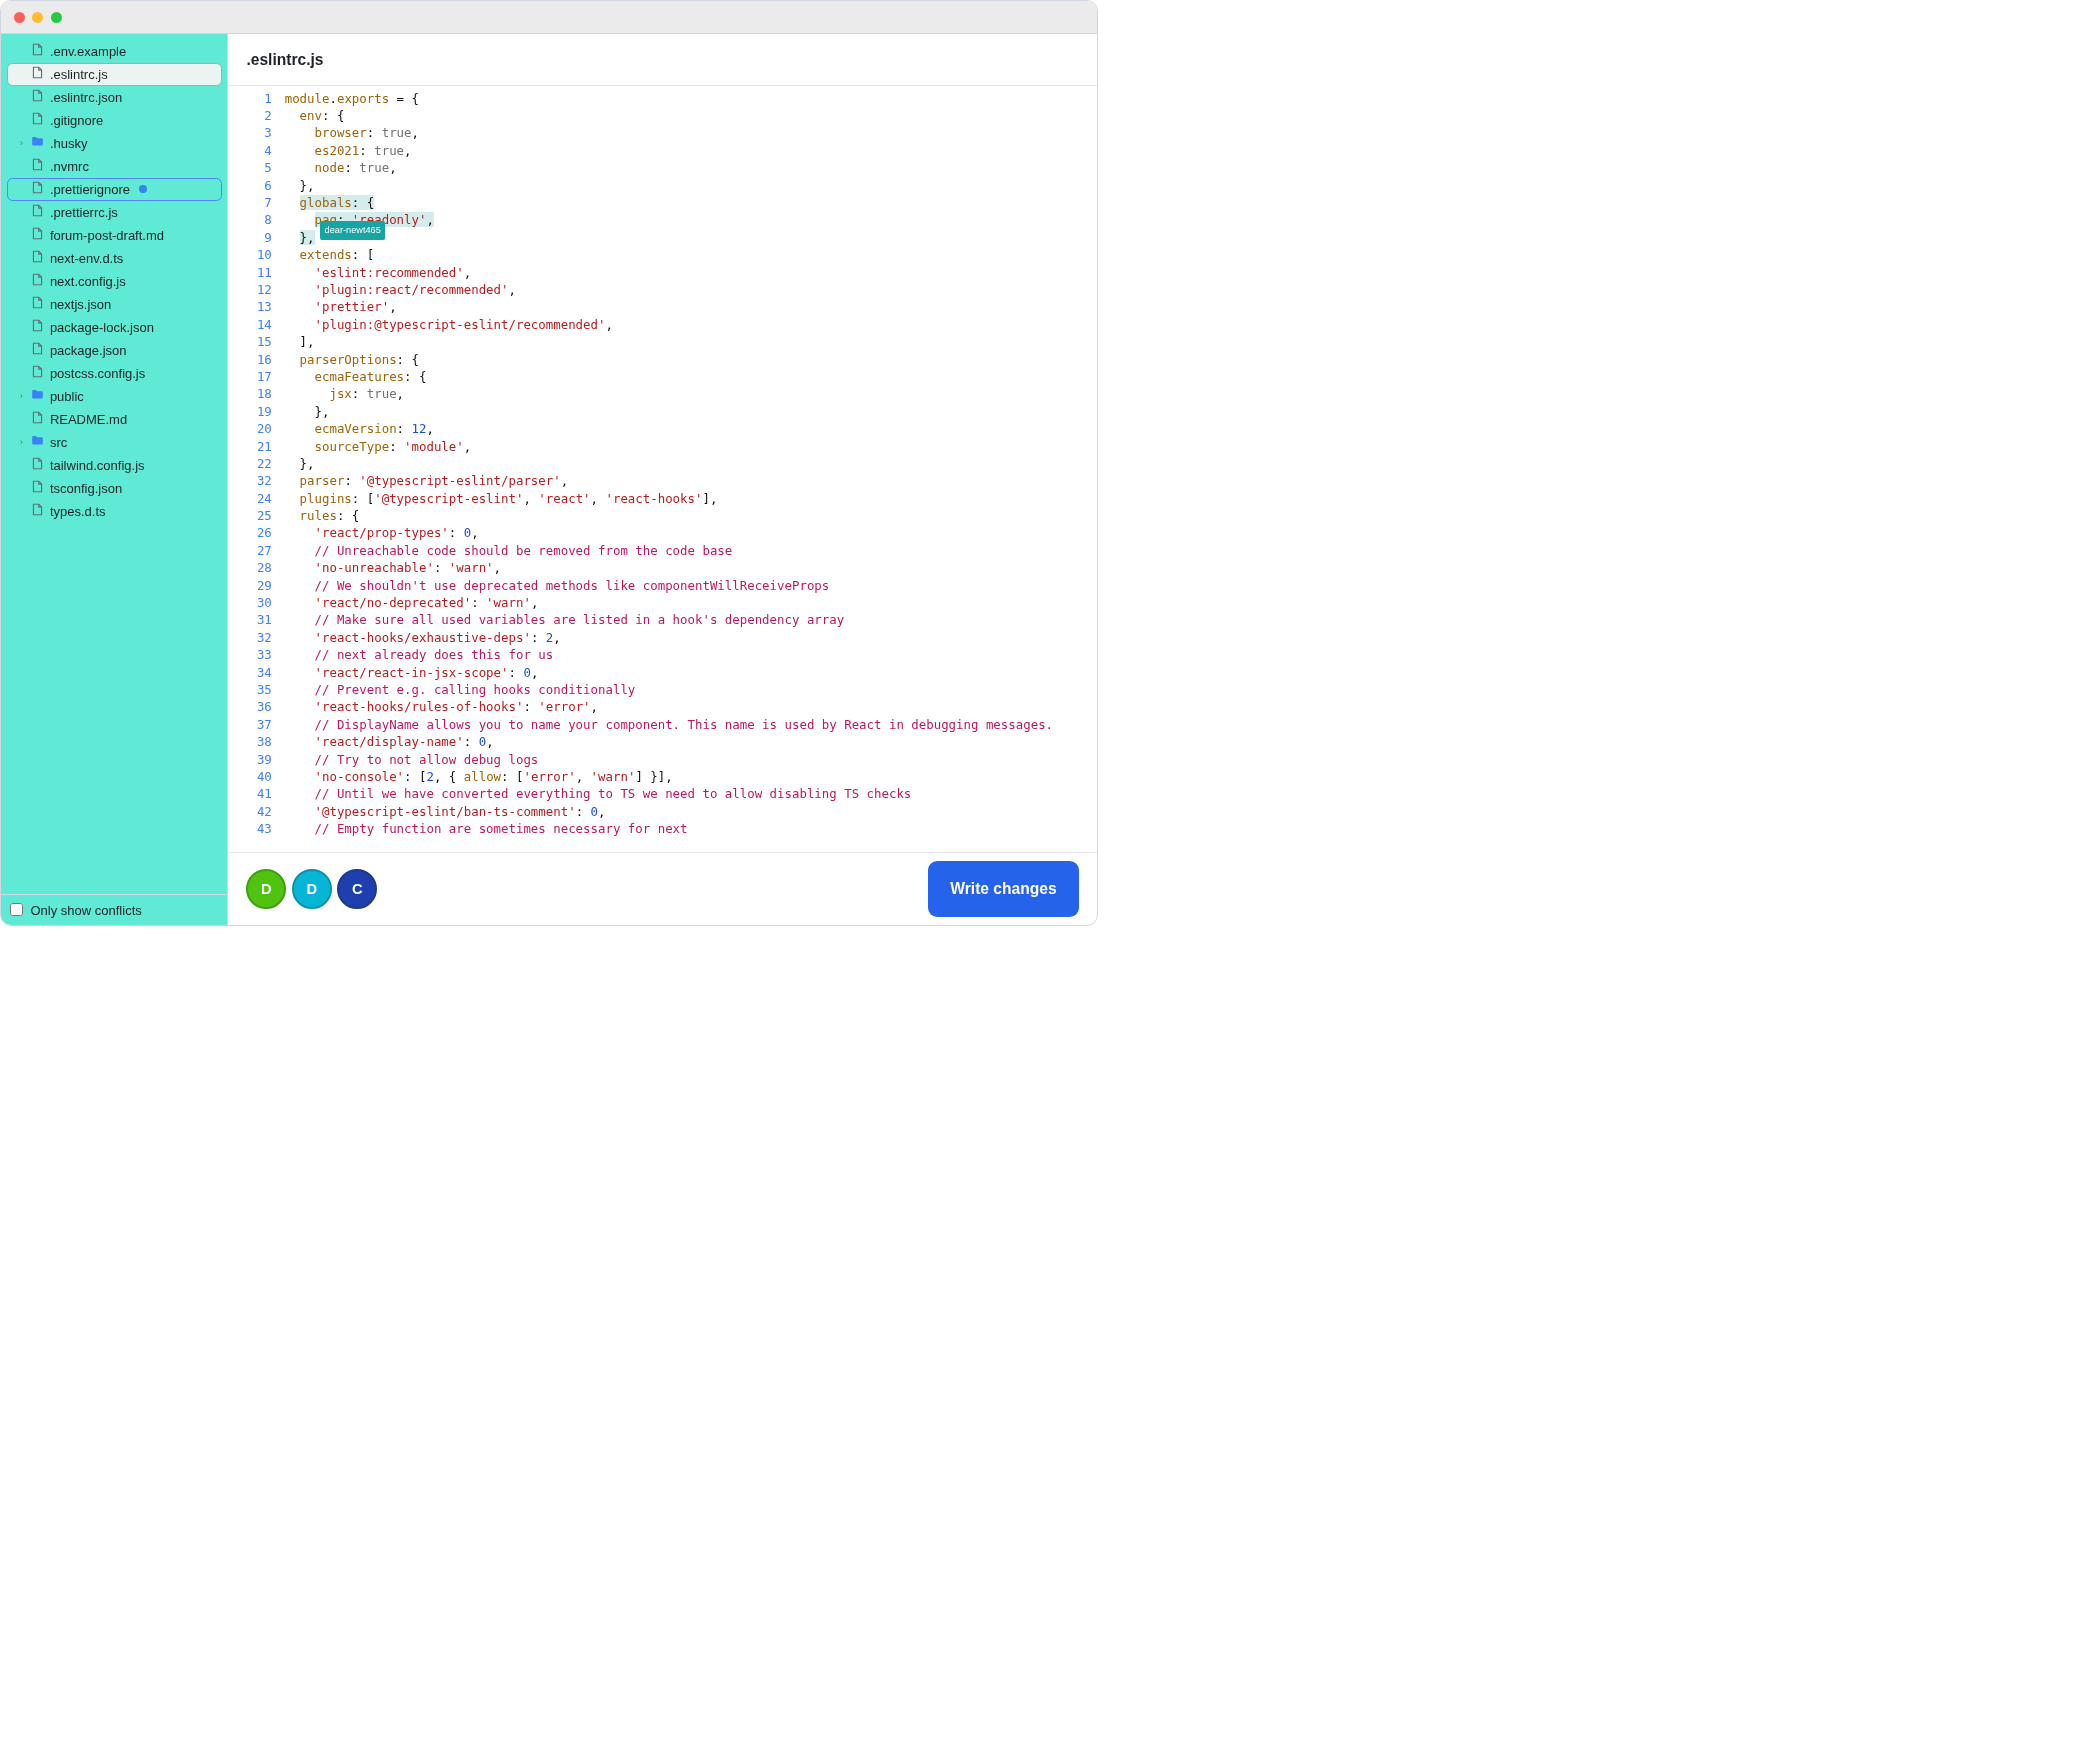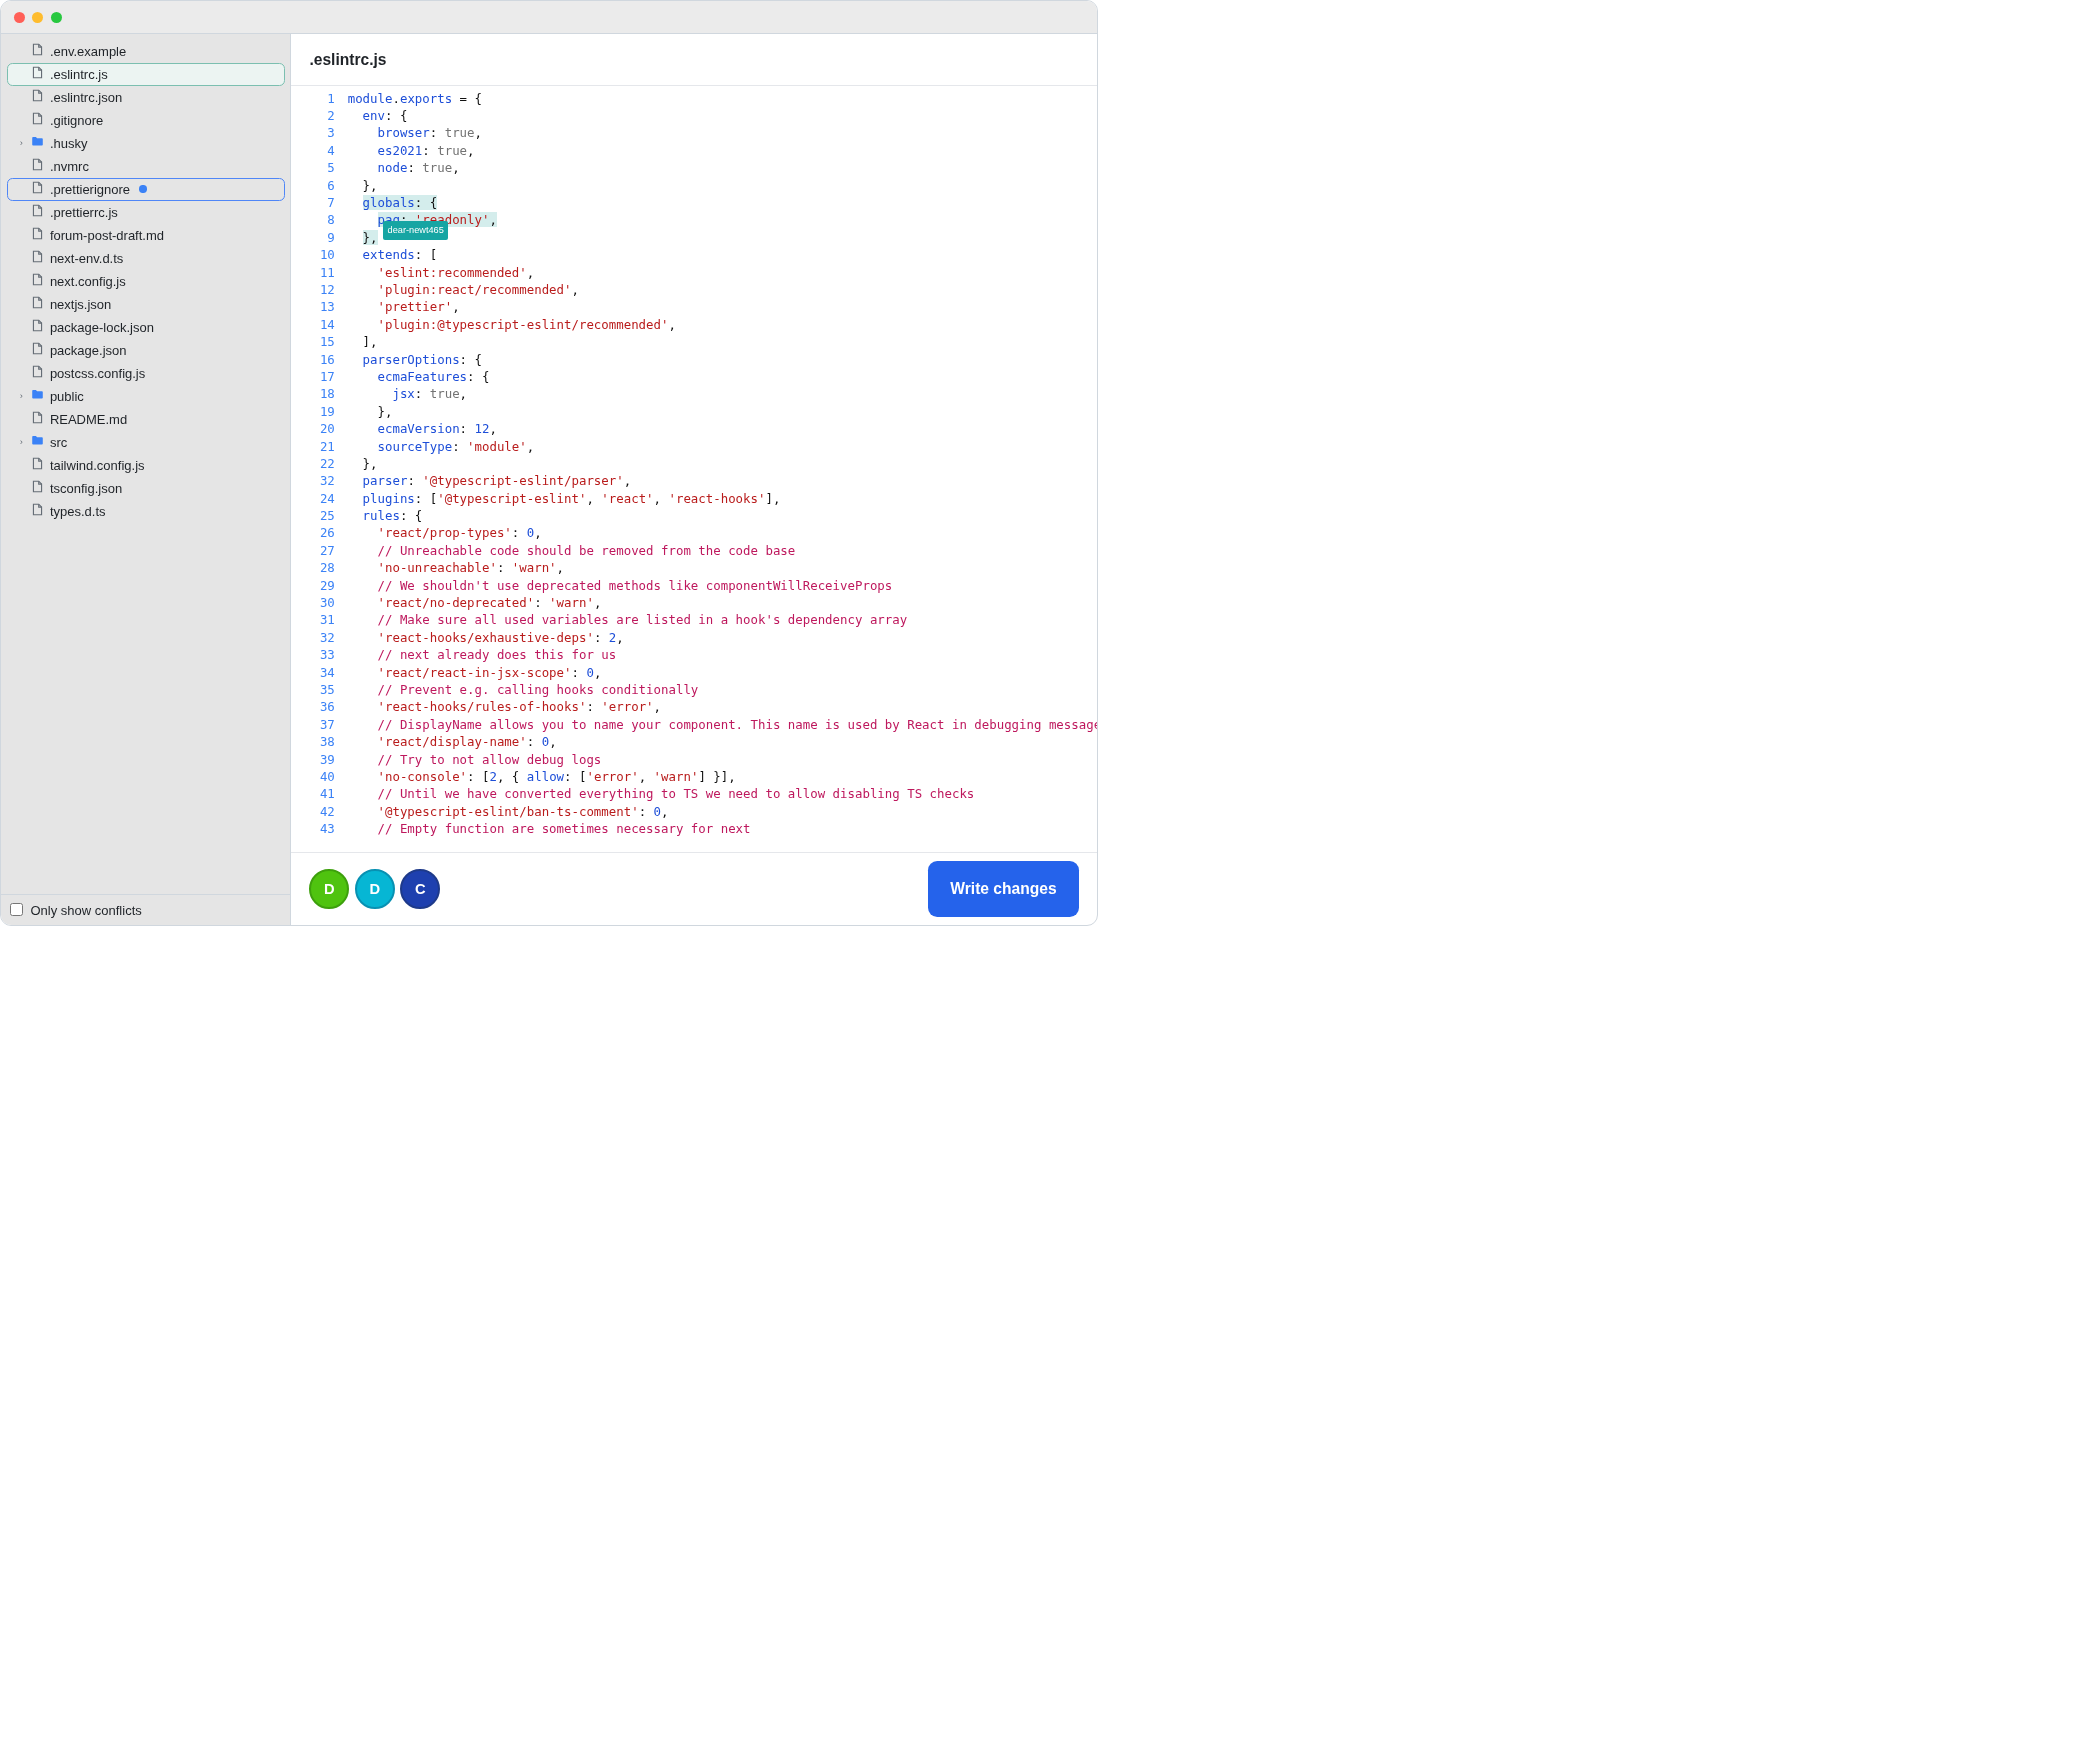--- a/index.html
+++ b/index.html
@@ -14,21 +14,21 @@
   .titlebar {
     height: 33px; background: #ebebeb; display: flex; align-items: center; padding: 0 13px; gap: 7.3px;
     border-bottom: 0.9px solid #d0d7de;
   }
   .tl-dot { width: 11px; height: 11px; border-radius: 50%; }
   .dot-red { background: #ff5f57; }
   .dot-yellow { background: #febc2e; }
   .dot-green { background: #28c840; }
   .main { flex: 1; display: flex; min-height: 0; }
   .sidebar {
-    width: 290px; border-right: 0.9px solid #d0d7de; display: flex; flex-direction: column; background: #e5e5e5; gap: 32px;
+    width: 227px; border-right: 0.9px solid #d0d7de; display: flex; flex-direction: column; background: #5eead4; gap: 32px;
   }
   .file-tree { flex: 1; overflow-y: auto; padding-top: 5.5px; }
   .tree-row {
     display: flex; align-items: center; height: 23px; padding-left: 9.2px; gap: 5.5px; cursor: pointer;
     border: 0.9px solid transparent; margin: 0 5.5px; border-radius: 5.5px;
   }
   .tree-row.selected { background: #ecf4f2; border-color: #7bbfb0; }
   .tree-row.focused { border-color: #4f86f7; }
   .chev { width: 9.2px; text-align: center; color: #656d76; font-size: 9.2px; }
   .spacer { width: 9.2px; }
@@ -44,21 +44,21 @@
   .code-area { flex: 1; display: flex; overflow: hidden; font-family: "SF Mono", Menlo, Consolas, monospace; font-size: 12.4px; line-height: 17.4px; }
   .gutter { width: 53px; text-align: right; color: #3b82f6; padding: 3.7px 9.2px 3.7px 0; user-select: none; background: #fff; }
   .gutter div { height: 17.4px; }
   .code { flex: 1; padding: 3.7px 0; white-space: pre; overflow-x: auto; position: relative; }
   .code-line { height: 17.4px; position: relative; padding-left: 3.7px; }
   .hl-block { background: #d4edec; display: inline; }
   .cursor-tag {
     position: absolute; background: #16a5a3; color: #fff; font-size: 9.2px; padding: 0.9px 4.6px; border-radius: 2px;
     font-family: -apple-system, sans-serif; z-index: 5;
   }
-  .tok-key { color: #1d4ed8; }
+  .tok-key { color: #a16207; }
   .tok-bool { color: #737373; text-align: right; }
   .tok-num { color: #1d4ed8; }
   .tok-str { color: #b91c1c; }
   .tok-com { color: #be185d; }
   .tok-pun { color: #111; }
   .editor-footer {
     height: 73px; border-top: 0.9px solid #e5e7eb; display: flex; align-items: center; justify-content: space-between;
     padding: 0 18.4px;
   }
   .avatars { display: flex; gap: 5.5px; }

